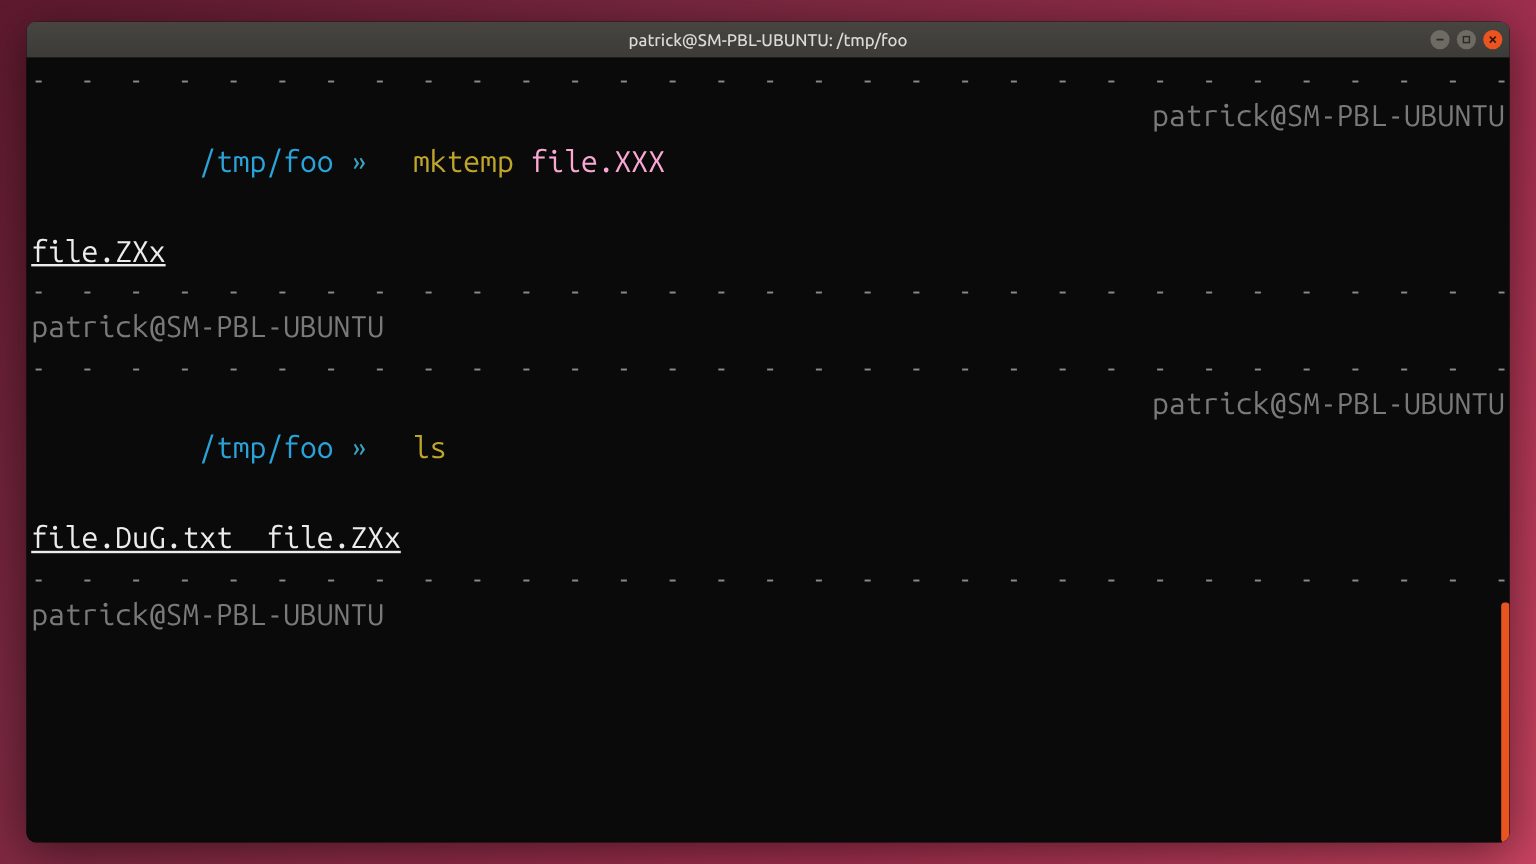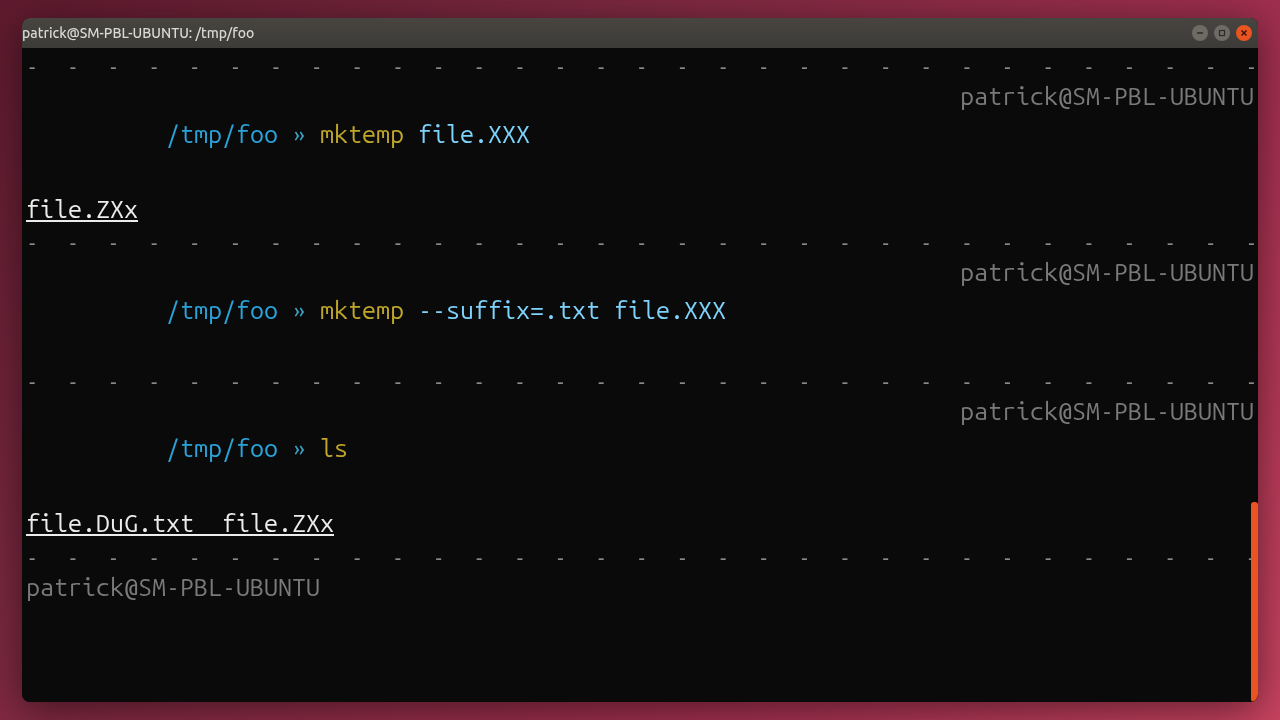--- a/index.html
+++ b/index.html
@@ -23,20 +23,21 @@
     flex-direction: column;
     box-shadow: 0 8px 40px rgba(0,0,0,0.5);
     position: relative;
   }
 
   .titlebar {
     height: 30px;
     background: linear-gradient(to bottom, #484541 0%, #3c3b37 100%);
     display: flex;
     align-items: center;
+    justify-content: center;
     position: relative;
     flex-shrink: 0;
   }
 
   .title {
     color: #dcdad5;
     font-size: 14px;
     font-family: 'Ubuntu', 'Cantarell', sans-serif;
     font-weight: 500;
   }
@@ -95,22 +96,22 @@
   }
 
   .prompt-left { white-space: pre; }
   .prompt-right {
     color: #7a7a7a;
     font-size: 25px;
   }
 
   .cwd { color: #2aa3d9; font-weight: 400; }
   .sep { color: #3aa0c0; }
-  .cmd { color: #bfa62a; }
-  .arg { color: #7dd3fc; }
+  .cmd { color: #bfa62a; margin-left: 24px; }
+  .arg { color: #f9a8d4; }
   .output { color: #ececec; white-space: pre; text-decoration: underline; }
 
   .block { margin-bottom: 2px; }
 
   .scrollbar {
     position: absolute;
     right: 0;
     bottom: 0;
     width: 7px;
     height: 200px;
@@ -157,23 +158,20 @@
         </span>
         <span class="prompt-right">patrick@SM-PBL-UBUNTU</span>
       </div>
       <div class="output">file.ZXx</div>
     </div>
 
     <div class="divider">- - - - - - - - - - - - - - - - - - - - - - - - - - - - - - - - - - - - - - - - - - - - - - - - - - - - - - - - - - - - - - - - - - - - - - - - - - - - - - - -</div>
 
     <div class="block">
       <div class="prompt-line">
-        <span class="prompt-left">
-          <span class="cwd">/tmp/foo</span><span> </span><span class="sep">»</span><span> </span><span class="cmd">mktemp</span><span> </span><span class="arg">--suffix=.txt file.XXX</span>
-        </span>
         <span class="prompt-right">patrick@SM-PBL-UBUNTU</span>
       </div>
     </div>
 
     <div class="divider">- - - - - - - - - - - - - - - - - - - - - - - - - - - - - - - - - - - - - - - - - - - - - - - - - - - - - - - - - - - - - - - - - - - - - - - - - - - - - - - -</div>
 
     <div class="block">
       <div class="prompt-line">
         <span class="prompt-left">
           <span class="cwd">/tmp/foo</span><span> </span><span class="sep">»</span><span> </span><span class="cmd">ls</span>

